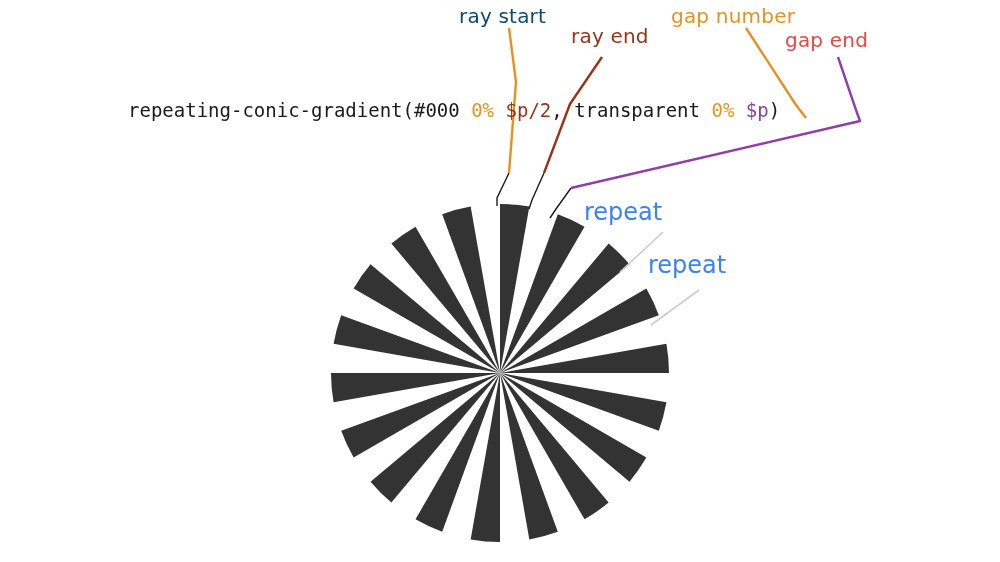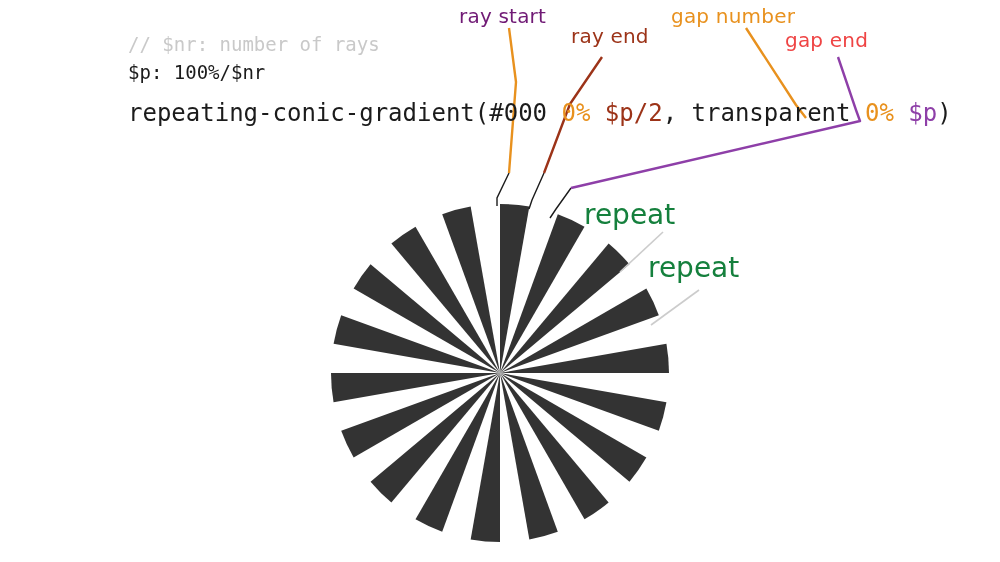--- a/index.html
+++ b/index.html
@@ -36,44 +36,44 @@
     color: #c9c9c9;
   }
   #code-var {
     left: 128px;
     top: 61px;
     font-size: 19px;
   }
   #code-grad {
     left: 128px;
     top: 99px;
-    font-size: 24px;
+    font-size: 19px;
   }
   .tok-orange { color: #e8911e; }
   .tok-rust   { color: #9c3318; }
   .tok-purple { color: #8e3fa8; }
 
   
   .ann-label {
     position: absolute;
     font-family: "DejaVu Sans", sans-serif;
     font-size: 20px;
     letter-spacing: 0.2px;
     white-space: nowrap;
   }
-  #lbl-ray-start { left: 459px; top: 4px;  color: #701a75; }
+  #lbl-ray-start { left: 459px; top: 4px;  color: #0c4a6e; }
   #lbl-ray-end   { left: 571px; top: 24px; color: #9c3318; }
   #lbl-gap-start { left: 671px; top: 4px;  color: #e8911e; }
   #lbl-gap-end   { left: 785px; top: 28px; color: #ef4444; }
 
   .repeat-label {
     position: absolute;
     font-family: "DejaVu Sans", sans-serif;
-    font-size: 28px;
-    color: #15803d;
+    font-size: 24px;
+    color: #3b82f6;
     white-space: nowrap;
   }
   #lbl-repeat-1 { left: 584px; top: 198px; }
   #lbl-repeat-2 { left: 648px; top: 251px; }
 
   
   .overlay {
     position: absolute;
     left: 0; top: 0;
     width: 1000px;
@@ -122,22 +122,20 @@
 
     <path d="M 746 28 L 796 105 L 806 118" fill="none" stroke="#e8911e" stroke-width="2.4" stroke-linejoin="round"></path>
 
     <path d="M 838 57 L 856 110 L 860 121 L 571 188" fill="none" stroke="#8e3fa8" stroke-width="2.4" stroke-linejoin="round"></path>
 
     <path d="M 663 232 L 620 272" fill="none" stroke="#cccccc" stroke-width="1.6"></path>
     <path d="M 699 290 L 651 325" fill="none" stroke="#cccccc" stroke-width="1.6"></path>
   </svg>
 
   <div class="code-layer">
-    <div class="code-line" id="code-comment">// $nr: number of rays</div>
-    <div class="code-line" id="code-var">$p: 100%/$nr</div>
     <div class="code-line" id="code-grad"><span>repeating-conic-gradient(#000 </span><span class="tok-orange">0%</span><span> </span><span class="tok-rust">$p/2</span><span>, transparent </span><span class="tok-orange">0%</span><span> </span><span class="tok-purple">$p</span><span>)</span></div>
   </div>
 
   <div class="ann-label" id="lbl-ray-start">ray start</div>
   <div class="ann-label" id="lbl-ray-end">ray end</div>
   <div class="ann-label" id="lbl-gap-start">gap number</div>
   <div class="ann-label" id="lbl-gap-end">gap end</div>
 
   <div class="repeat-label" id="lbl-repeat-1">repeat</div>
   <div class="repeat-label" id="lbl-repeat-2">repeat</div>

